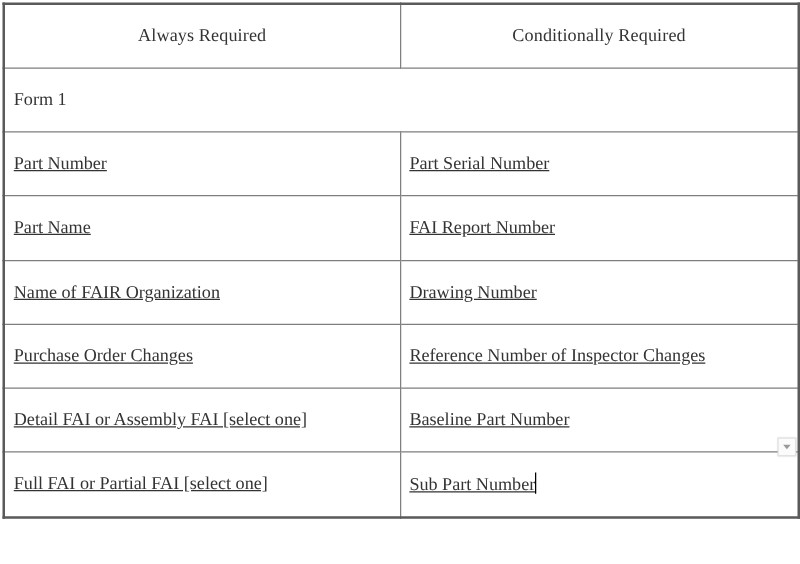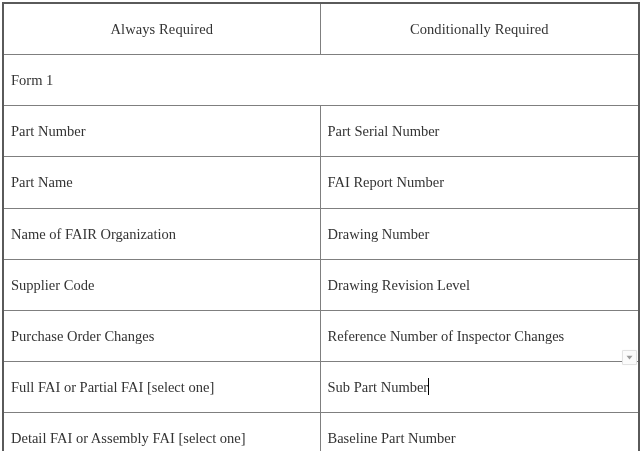--- a/index.html
+++ b/index.html
@@ -72,20 +72,21 @@
     font-weight: bold;
     text-align: center;
     font-size: 15px;
     height: 43px;
     color: #1a1a1a;
   }
 
   .cell-text {
     display: inline;
     white-space: nowrap;
+    text-decoration: underline;
   }
 
   
   .caret {
     display: inline-block;
     width: 1px;
     height: 17px;
     background: #000000;
     vertical-align: -3px;
     margin-left: 0px;
@@ -137,35 +138,31 @@
         </tr>
         <tr>
           <td><span class="cell-text">Part Name</span></td>
           <td><span class="cell-text">FAI Report Number</span></td>
         </tr>
         <tr>
           <td><span class="cell-text">Name of FAIR Organization</span></td>
           <td><span class="cell-text">Drawing Number</span></td>
         </tr>
         <tr>
-          <td><span class="cell-text">Supplier Code</span></td>
-          <td><span class="cell-text">Drawing Revision Level</span></td>
+          <td><span class="cell-text">Purchase Order Changes</span></td>
+          <td><span class="cell-text">Reference Number of Inspector Changes</span></td>
         </tr>
         <tr>
-          <td><span class="cell-text">Purchase Order Changes</span></td>
-          <td><span class="cell-text">Reference Number of Inspector Changes</span></td>
+          <td><span class="cell-text">Detail FAI or Assembly FAI [select one]</span></td>
+          <td><span class="cell-text">Baseline Part Number</span></td>
         </tr>
         <tr>
           <td><span class="cell-text">Full FAI or Partial FAI [select one]</span></td>
           <td><span class="cell-text">Sub Part Number</span><span class="caret"></span><span class="autofit-handle">
               <svg width="7" height="5" viewBox="0 0 7 5">
                 <path d="M0.5 0.8 L6.5 0.8 L3.5 4.4 Z" fill="#9a9a9a"></path>
               </svg>
             </span></td>
         </tr>
-        <tr>
-          <td><span class="cell-text">Detail FAI or Assembly FAI [select one]</span></td>
-          <td><span class="cell-text">Baseline Part Number</span></td>
-        </tr>
       </tbody>
   </table>
 
 </div>
 
 </body></html>

